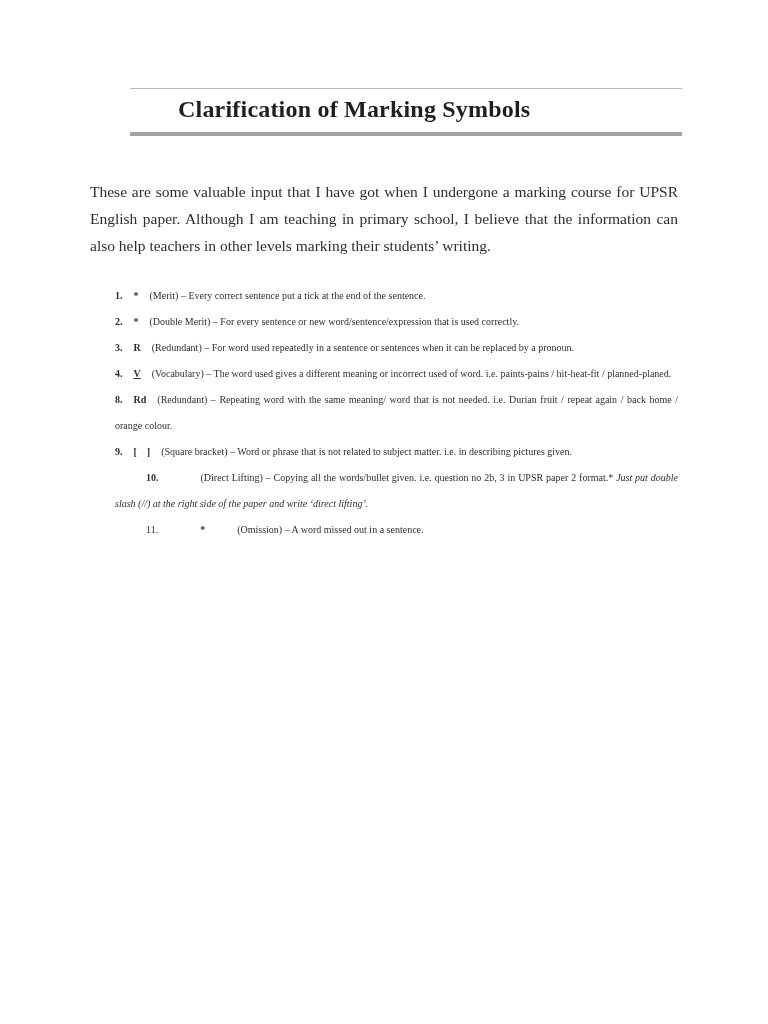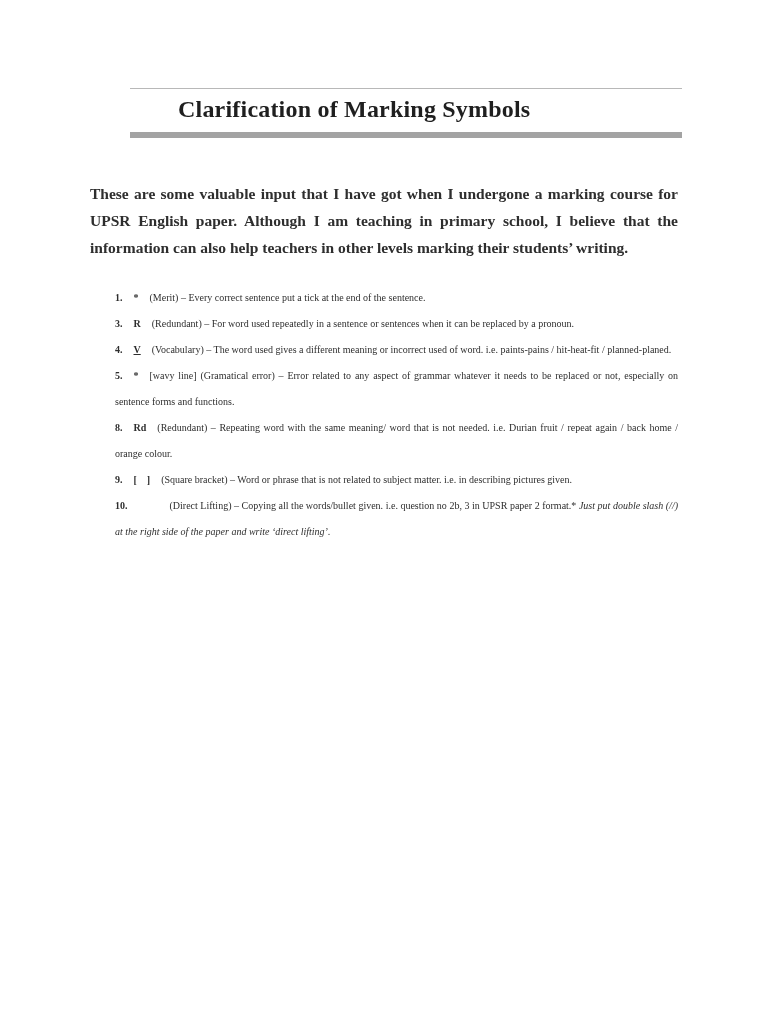--- a/index.html
+++ b/index.html
@@ -12,51 +12,50 @@
     overflow: hidden;
     font-family: "Liberation Serif", "DejaVu Serif", serif;
     color: #2e2e2e;
   }
   .page { width: 768px; height: 1024px; position: relative; }
 
   .title-block {
     margin: 88px 0 0 130px;
     width: 552px;
     border-top: 1px solid #b8b8b8;
-    border-bottom: 6px solid #a3a3a3;
+    border-bottom: 4px solid #a3a3a3;
     padding: 7px 0 9px 48px;
   }
   .title-block h1 {
     margin: 0;
     font-size: 24px;
     font-weight: bold;
     color: #1f1f1f;
     letter-spacing: 0.2px;
   }
 
   .intro {
     margin: 42px 90px 0 90px;
     font-size: 15.5px;
     line-height: 27px;
     text-align: justify;
-    font-weight: bold;
   }
 
   .list {
     margin: 24px 90px 0 115px;
     font-size: 10px;
   }
   .item {
     margin: 0;
     line-height: 26px;
     text-align: justify;
   }
   .num { font-weight: bold; margin-right: 11px; white-space: pre-wrap; }
   .num.plain { font-weight: normal; }
-  .num.tab { margin-right: 42px; }
+  .num.tab { margin-right: 42px; margin-left: 31px; }
   .sym { font-weight: bold; margin-right: 11px; white-space: pre-wrap; }
   .sym.u { text-decoration: underline; }
   .sym.wide { margin-right: 32px; }
   .it { font-style: italic; }
 </style>
 </head>
 <body>
 
 <div class="page">
 
@@ -65,45 +64,48 @@
   </div>
 
   <p class="intro">These are some valuable input that I have got when I undergone a marking course for UPSR English paper. Although I am teaching in primary school, I believe that the information can also help teachers in other levels marking their students’ writing.</p>
 
   <div class="list">
 
     <p class="item">
       <span class="num">1.</span><span class="sym">*</span><span>(Merit) – Every correct sentence put a tick at the end of the sentence.</span>
     </p>
 
+    <p class="item">
+      <span class="num">2.</span><span class="sym">*</span><span>(Double Merit) – For every sentence or new word/sentence/expression that is used correctly.</span>
+    </p>
 
     <p class="item">
       <span class="num">3.</span><span class="sym">R</span><span>(Redundant) – For word used repeatedly in a sentence or sentences when it can be replaced by a pronoun.</span>
     </p>
 
     <p class="item">
       <span class="num">4.</span><span class="sym u">V</span><span>(Vocabulary) – The word used gives a different meaning or incorrect used of word. i.e. paints-pains / hit-heat-fit / planned-planed.</span>
     </p>
 
-    <p class="item">
-      <span class="num">5.</span><span class="sym">*</span><span>[wavy line] (Gramatical error) – Error related to any aspect of grammar whatever it needs to be replaced or not, especially on sentence forms and functions.</span>
-    </p>
 
 
 
     <p class="item">
       <span class="num">8.</span><span class="sym">Rd</span><span>(Redundant) – Repeating word with the same meaning/ word that is not needed. i.e. Durian fruit / repeat again / back home / orange colour.</span>
     </p>
 
     <p class="item">
       <span class="num">9.</span><span class="sym">[    ]</span><span>(Square bracket) – Word or phrase that is not related to subject matter.   i.e. in describing pictures given.</span>
     </p>
 
     <p class="item">
       <span class="num tab">10.</span><span>(Direct Lifting) – Copying all the words/bullet given. i.e. question no 2b, 3 in UPSR paper 2 format.*</span> <span class="it">Just put double slash (//) at the right side of the paper and write ‘direct lifting’.</span>
     </p>
 
+    <p class="item">
+      <span class="num plain tab">11.</span><span class="sym wide">*</span><span>(Omission) – A word missed out in a sentence.</span>
+    </p>
 
 
 
   </div>
 
 </div>
 
 </body></html>

